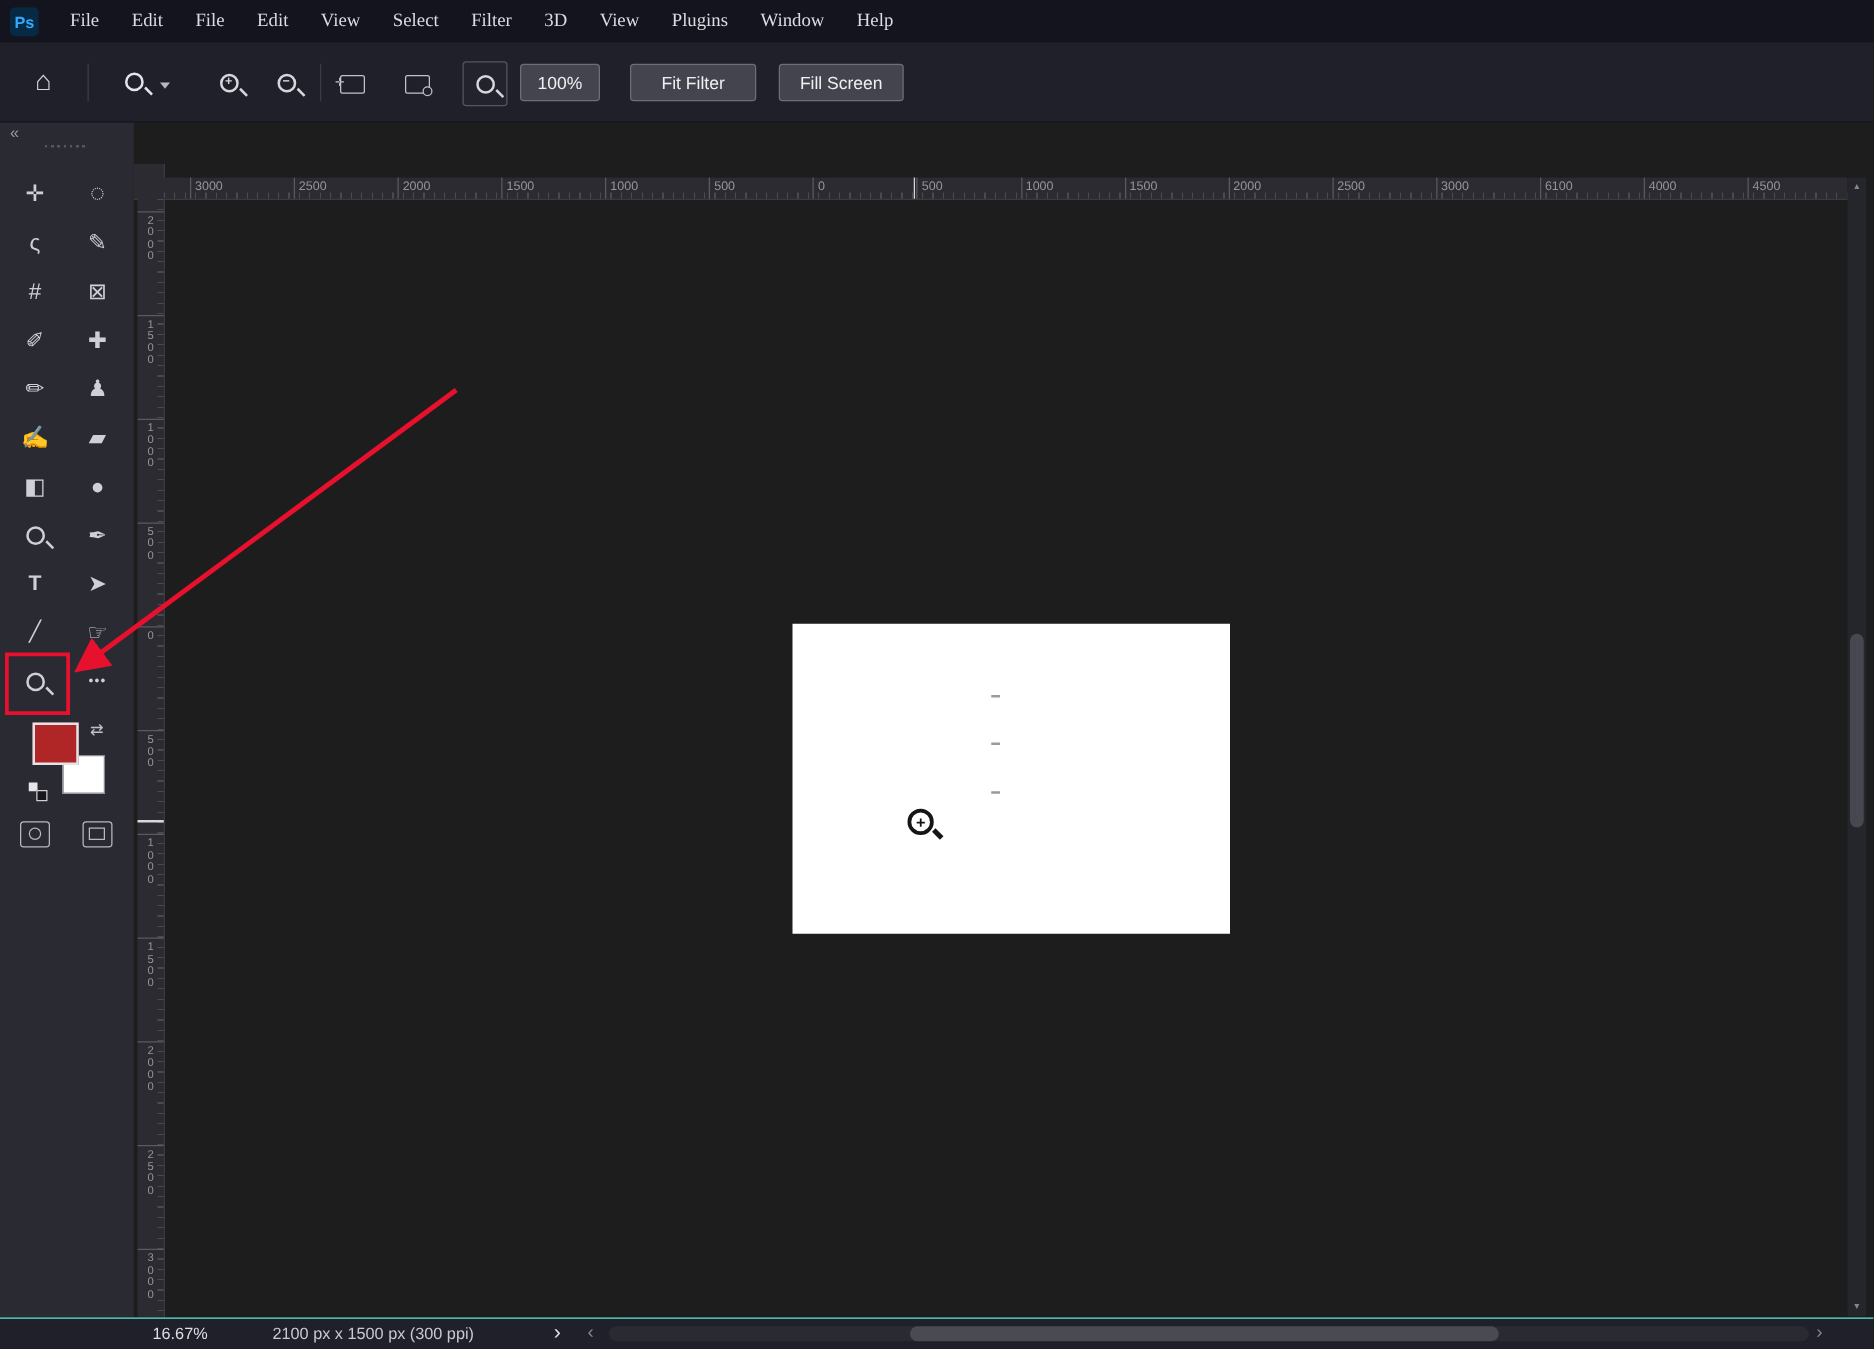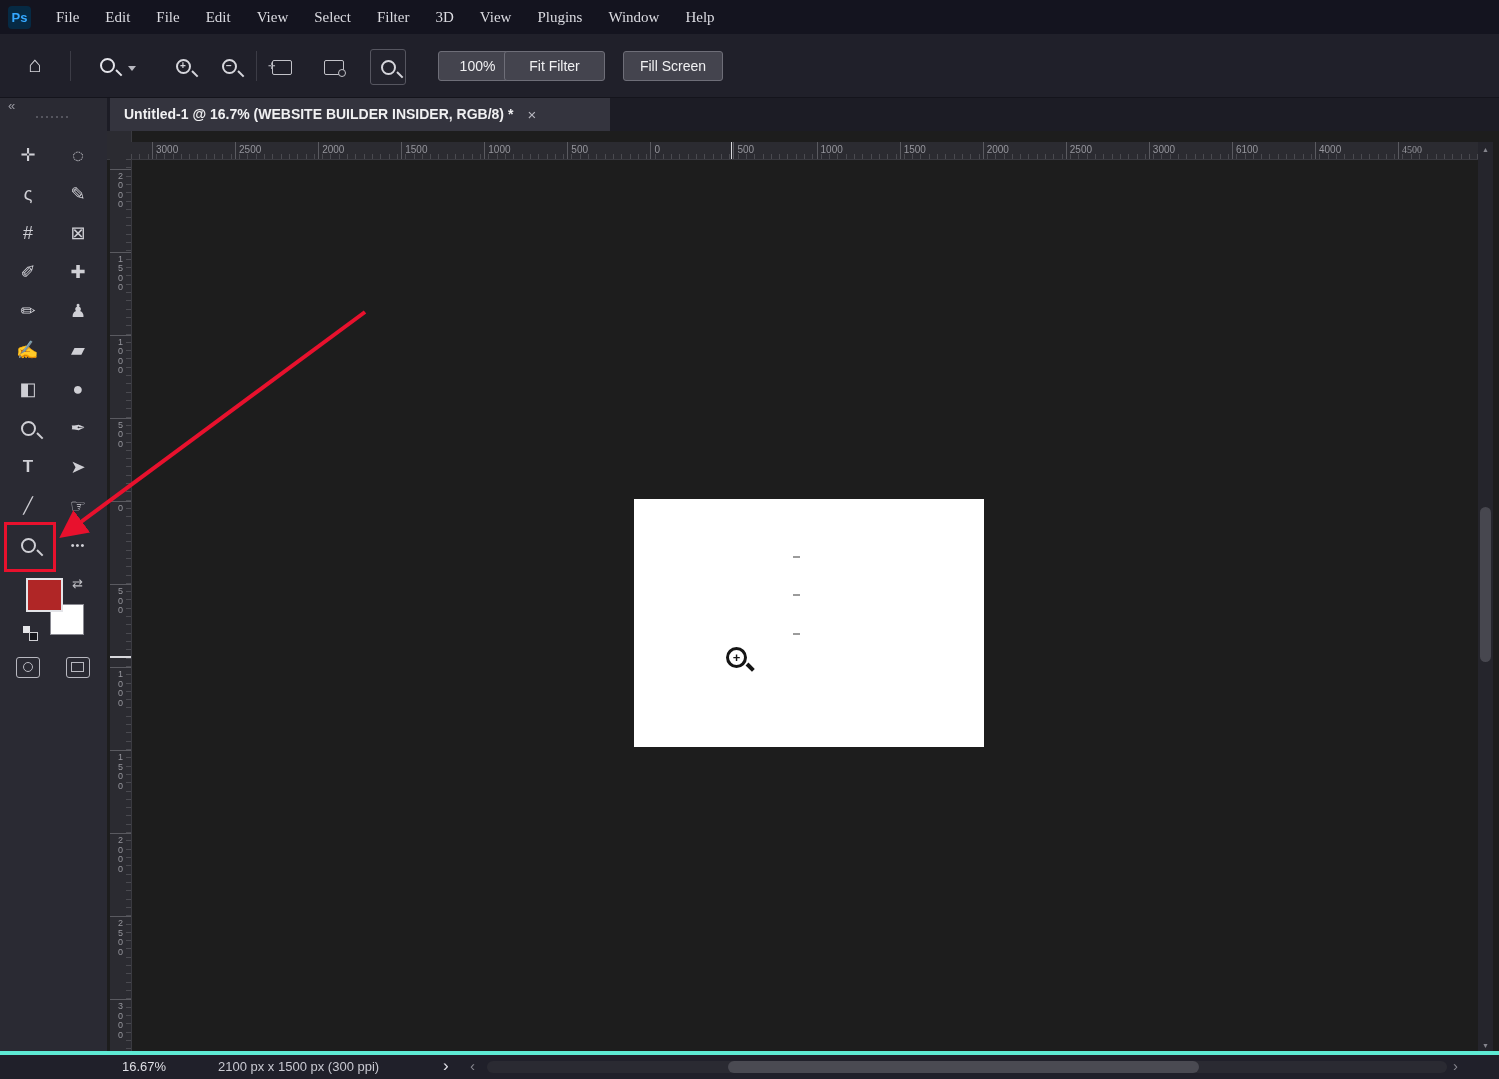--- a/index.html
+++ b/index.html
@@ -76,21 +76,21 @@
   .cursor-mag::after{content:"";position:absolute;width:4px;height:9px;background:#151515;right:-5px;bottom:-8px;transform:rotate(-45deg);transform-origin:top center;}
 
   
   .vscroll{position:absolute;right:6px;top:142px;bottom:26px;width:15px;background:#25252c;z-index:4;}
   .varrow{position:absolute;left:0;width:100%;text-align:center;font-size:7px;color:#85858d;}
   .varrow.up{top:4px;}
   .varrow.down{bottom:4px;}
   .vthumb{position:absolute;left:2px;width:11px;top:365px;height:155px;background:#47474f;border-radius:6px;}
 
   
-  .statusbar{position:absolute;left:0;right:0;bottom:0;height:24px;background:#20202a;border-top:4px solid #5eead4;color:#c9c9d1;font-size:13px;z-index:6;}
+  .statusbar{position:absolute;left:0;right:0;bottom:0;height:24px;background:#20202a;border-top:1px solid #5eead4;color:#c9c9d1;font-size:13px;z-index:6;}
   .status-zoom{position:absolute;left:122px;top:4px;color:#dfdfe5;}
   .status-doc{position:absolute;left:218px;top:4px;}
   .status-chev{position:absolute;left:443px;top:1px;font-size:17px;color:#e2e2e8;}
   .status-chev-left{position:absolute;left:470px;top:2px;font-size:15px;color:#85858d;}
   .hscroll{position:absolute;left:487px;top:6px;width:960px;height:12px;background:#2a2a32;border-radius:6px;}
   .hthumb{position:absolute;left:241px;top:0;width:471px;height:12px;background:#4a4a52;border-radius:6px;}
   .status-chev-right{position:absolute;left:1453px;top:2px;font-size:15px;color:#85858d;}
 
   
   .annotation{position:absolute;left:0;top:0;width:1499px;height:1079px;z-index:60;pointer-events:none;}
@@ -132,31 +132,25 @@
     <div class="divider" style="left:256px" data-name="divider"></div>
     <div class="win-icon" style="left:272px" data-name="resize-windows-to-fit-icon">
         <span class="cross">✛</span>
       </div>
     <div class="win-icon" style="left:324px" data-name="zoom-all-windows-icon">
         <span class="mini-circle"></span>
       </div>
     <div class="icon-btn boxed" style="left:370px" data-name="scrubby-zoom-button">
         <span class="mag" data-name="magnifier-icon"></span>
       </div>
-    <div class="opt-btn" style="left:438px;width:79px" data-name="zoom-100-button">100%</div>
+    <div class="opt-btn" style="left:416px;width:64px" data-name="zoom-100-button">100%</div>
     <div class="opt-btn" style="left:504px;width:101px" data-name="fit-screen-button">Fit Filter</div>
     <div class="opt-btn" style="left:623px;width:100px" data-name="fill-screen-button">Fill Screen</div>
   </div>
 
-  <div class="tabbar" data-name="document-tab-bar">
-    <div class="tab" data-name="document-tab">
-      <span class="tab-title" data-name="document-tab-title">Untitled-1 @ 16.7% (WEBSITE BUILDER INSIDER, RGB/8) *</span>
-      <span class="tab-close" data-name="tab-close-icon">×</span>
-    </div>
-  </div>
 
   <div class="toolpanel" data-name="tool-panel">
     <span class="collapse" data-name="collapse-panel-icon">«</span>
     <div class="grip" data-name="panel-grip"></div>
     <div data-name="tool-grid">
         <div class="tool-cell" data-name="move-tool" style="left: 8px; top: 39px;">
           <span class="glyph" data-name="move-tool-icon">✛</span>
         </div>
         <div class="tool-cell" data-name="elliptical-marquee-tool" style="left: 58px; top: 39px;">
           <span class="glyph" data-name="elliptical-marquee-tool-icon">◌</span>
@@ -243,21 +237,21 @@
       <span class="hlabel" data-name="h-ruler-label" style="left: 436.35px;">500</span>
       <span class="hlabel" data-name="h-ruler-label" style="left: 519.42px;">0</span>
       <span class="hlabel" data-name="h-ruler-label" style="left: 602.49px;">500</span>
       <span class="hlabel" data-name="h-ruler-label" style="left: 685.56px;">1000</span>
       <span class="hlabel" data-name="h-ruler-label" style="left: 768.63px;">1500</span>
       <span class="hlabel" data-name="h-ruler-label" style="left: 851.7px;">2000</span>
       <span class="hlabel" data-name="h-ruler-label" style="left: 934.77px;">2500</span>
       <span class="hlabel" data-name="h-ruler-label" style="left: 1017.84px;">3000</span>
       <span class="hlabel" data-name="h-ruler-label" style="left: 1100.91px;">6100</span>
       <span class="hlabel" data-name="h-ruler-label" style="left: 1183.98px;">4000</span>
-      <span class="hlabel" data-name="h-ruler-label" style="left: 1267.05px; font-family: Liberation Serif, serif;">4500</span>
+      <span class="hlabel" data-name="h-ruler-label" style="left: 1267.05px;">4500</span>
     </div>
   <div class="vruler" data-name="vertical-ruler">
     <div class="v-cursor-mark" data-name="cursor-position-mark"></div>
   <span class="vlabel" data-name="v-ruler-label" style="top: 9.72px;">2
 0
 0
 0</span>
       <span class="vlabel" data-name="v-ruler-label" style="top: 92.79px;">1
 5
 0

